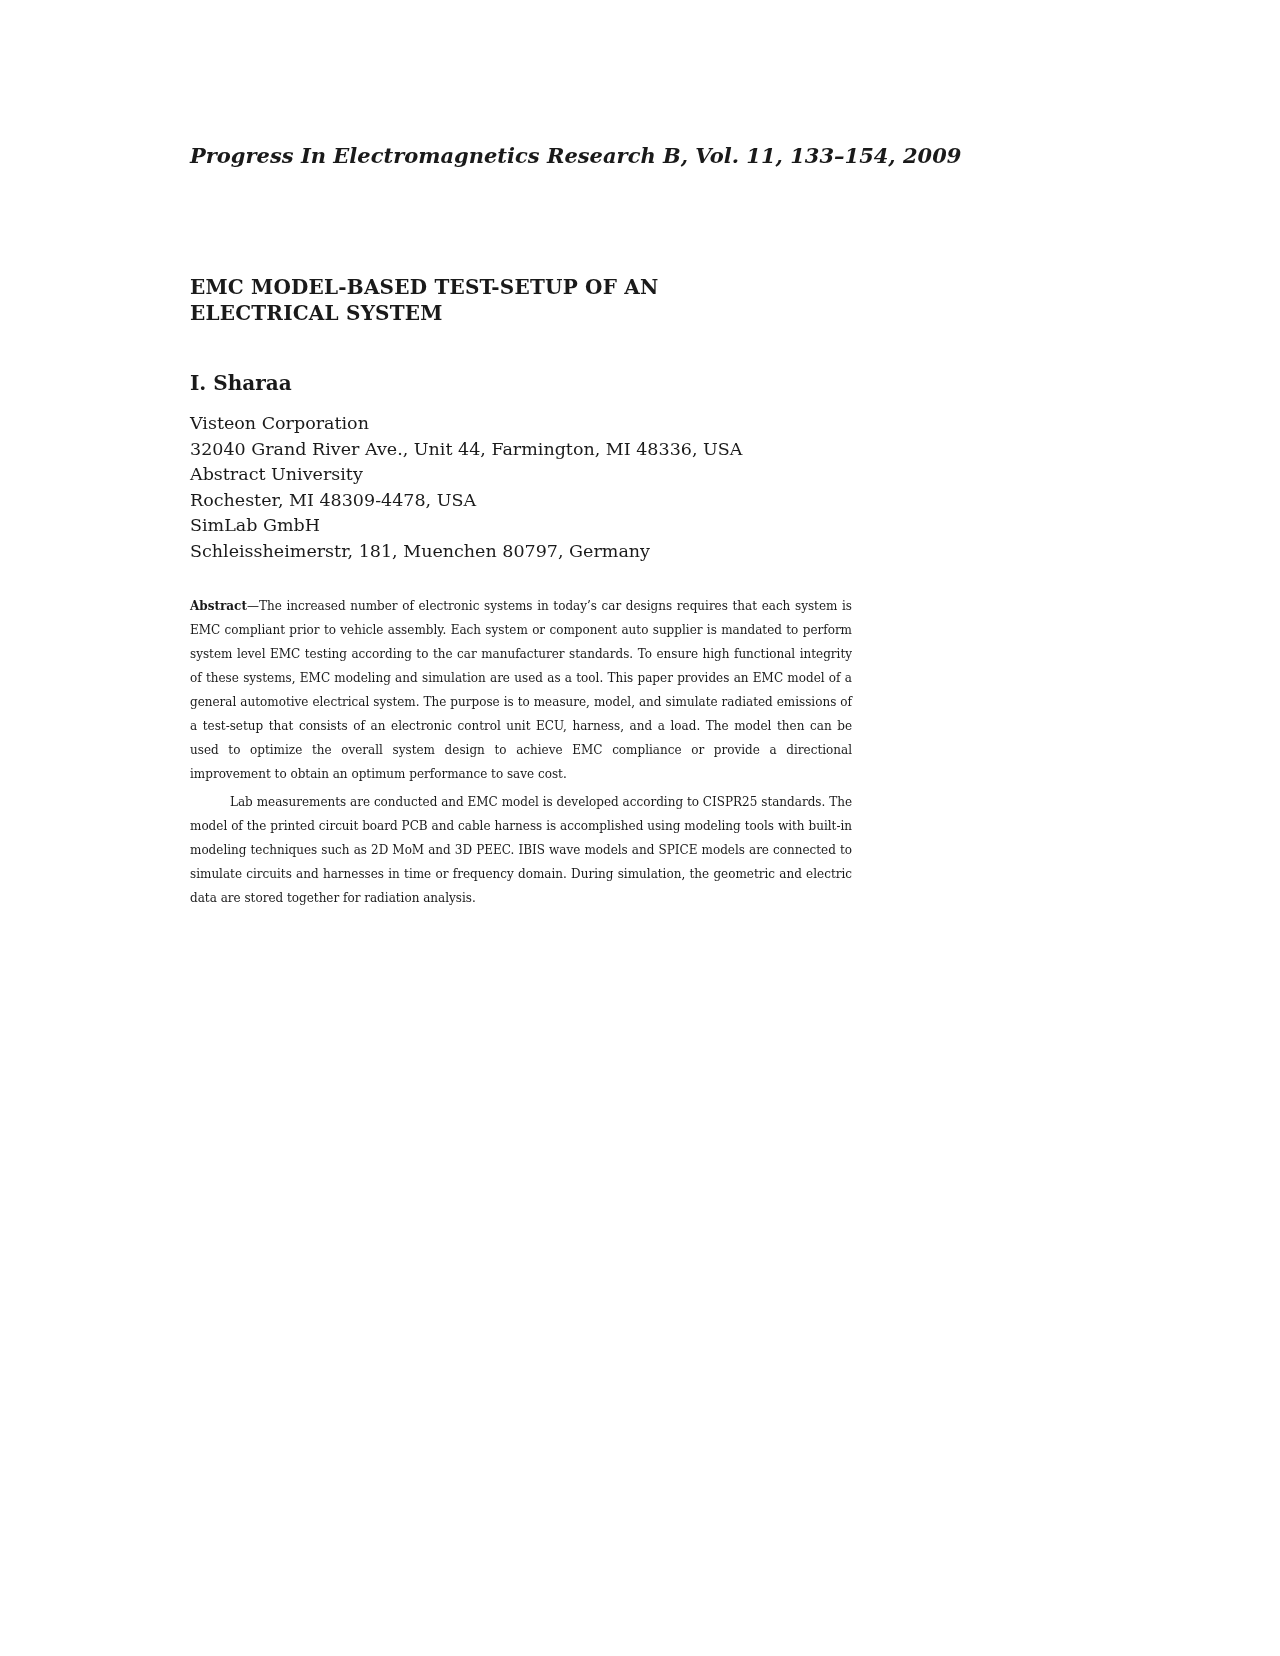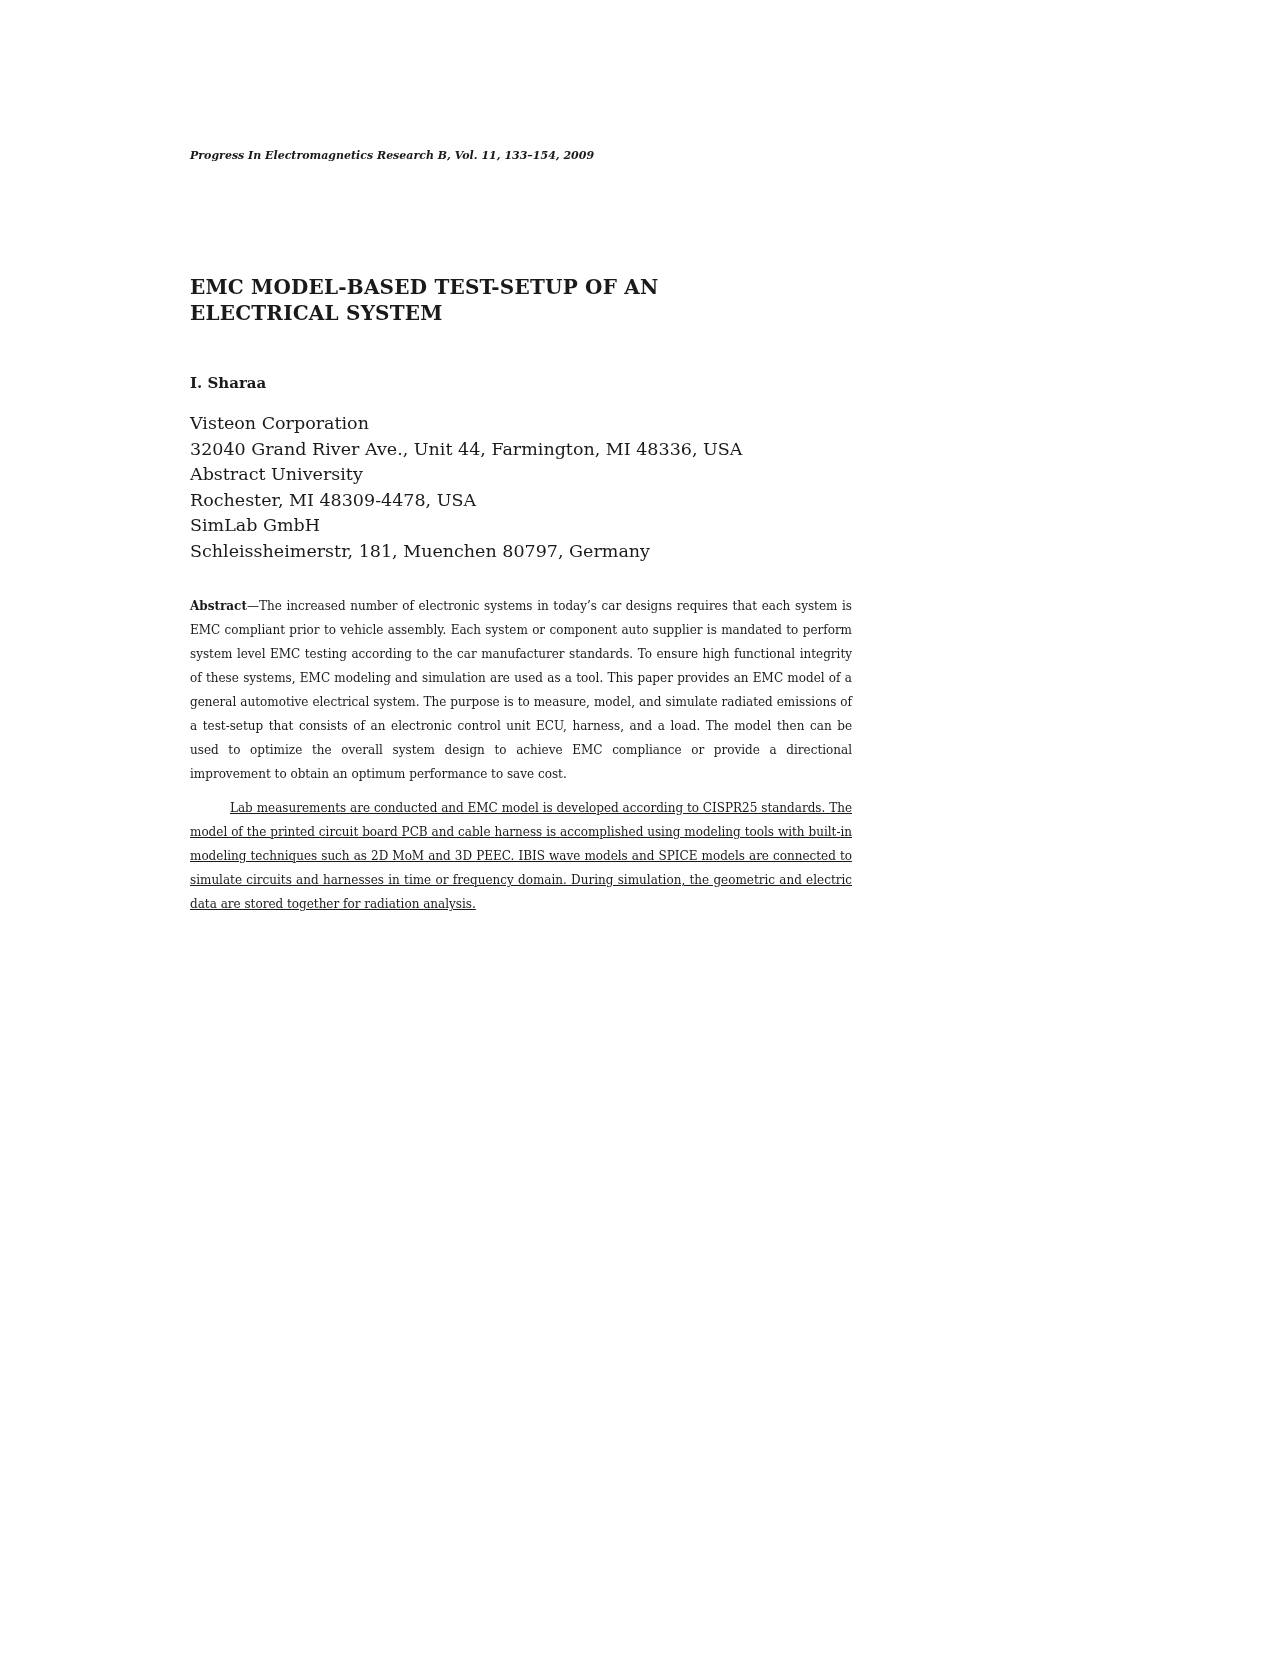--- a/index.html
+++ b/index.html
@@ -18,54 +18,53 @@
   }
   .content {
     position: absolute;
     left: 190px;
     top: 146px;
     width: 662px;
   }
   .journal-header {
     font-style: italic;
     font-weight: bold;
-    font-size: 11px;
+    font-size: 21px;
     line-height: 20px;
     white-space: nowrap;
   }
   .title {
     margin: 108px 0 0 0;
     font-size: 20px;
     font-weight: bold;
     line-height: 26px;
     letter-spacing: 0.2px;
   }
   .author-name {
     margin: 32px 0 17px 0;
-    font-size: 15px;
+    font-size: 20px;
     font-weight: bold;
     line-height: 22px;
   }
   .author-name.first {
     margin-top: 46px;
   }
   .aff-line {
     font-size: 17.5px;
     line-height: 25.5px;
   }
   .abstract {
     margin: 30px 0 0 0;
     font-size: 12px;
     line-height: 24px;
     text-align: justify;
   }
   .abstract.second {
-    margin-top: 10px;
+    margin-top: 4px;
     text-indent: 40px;
-    text-decoration: underline;
   }
   .abstract-label {
     font-weight: bold;
   }
 </style>
 </head>
 <body>
 
 <div class="page">
   <div class="content">

